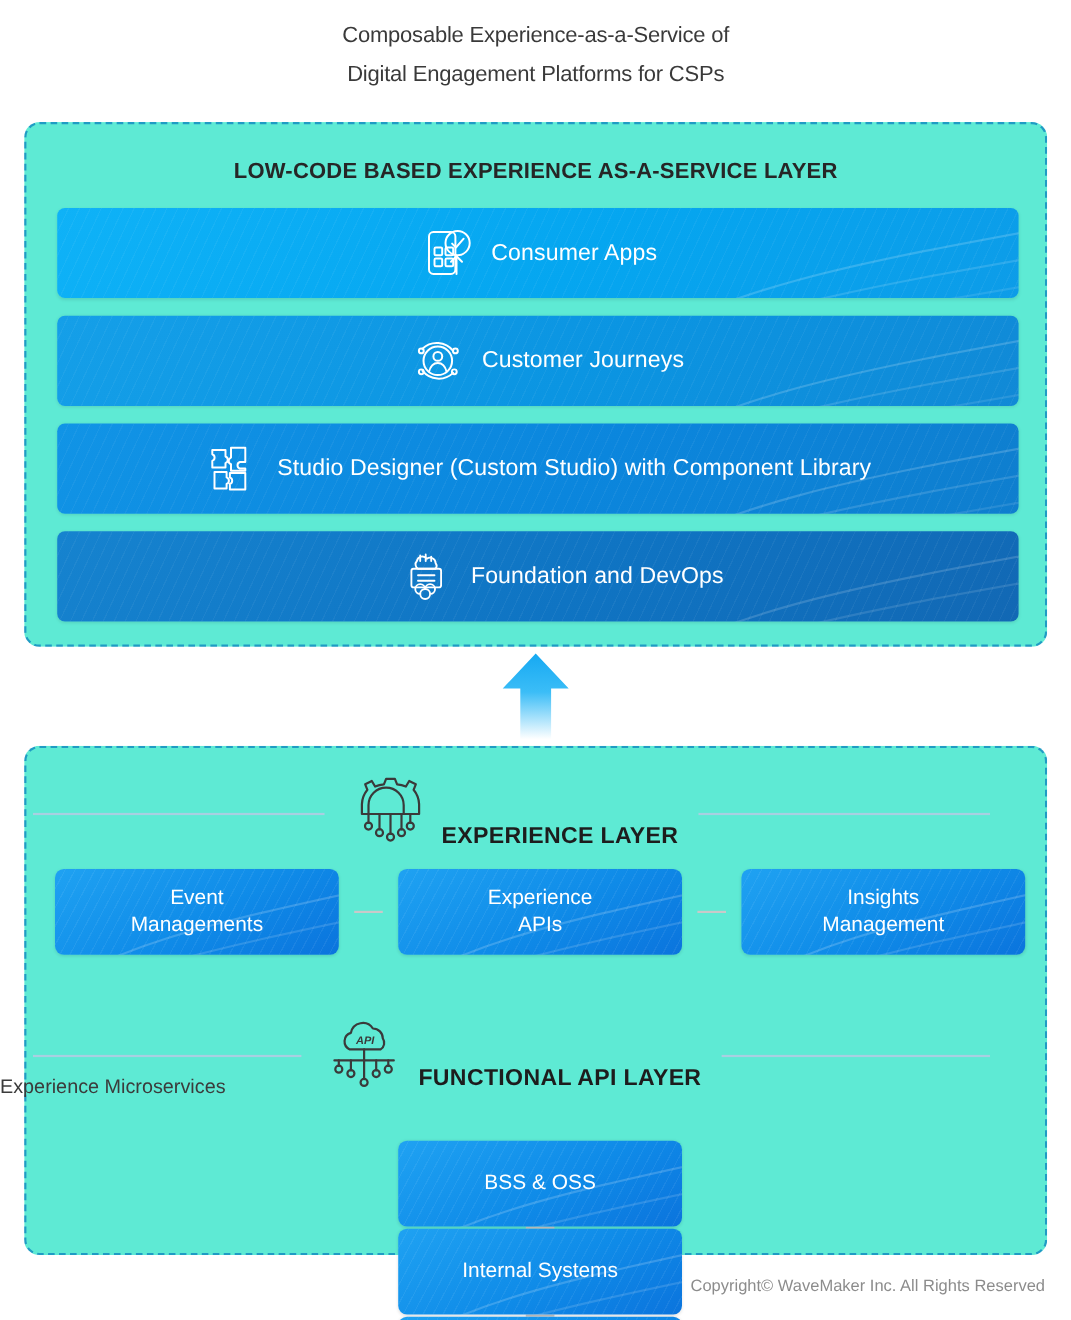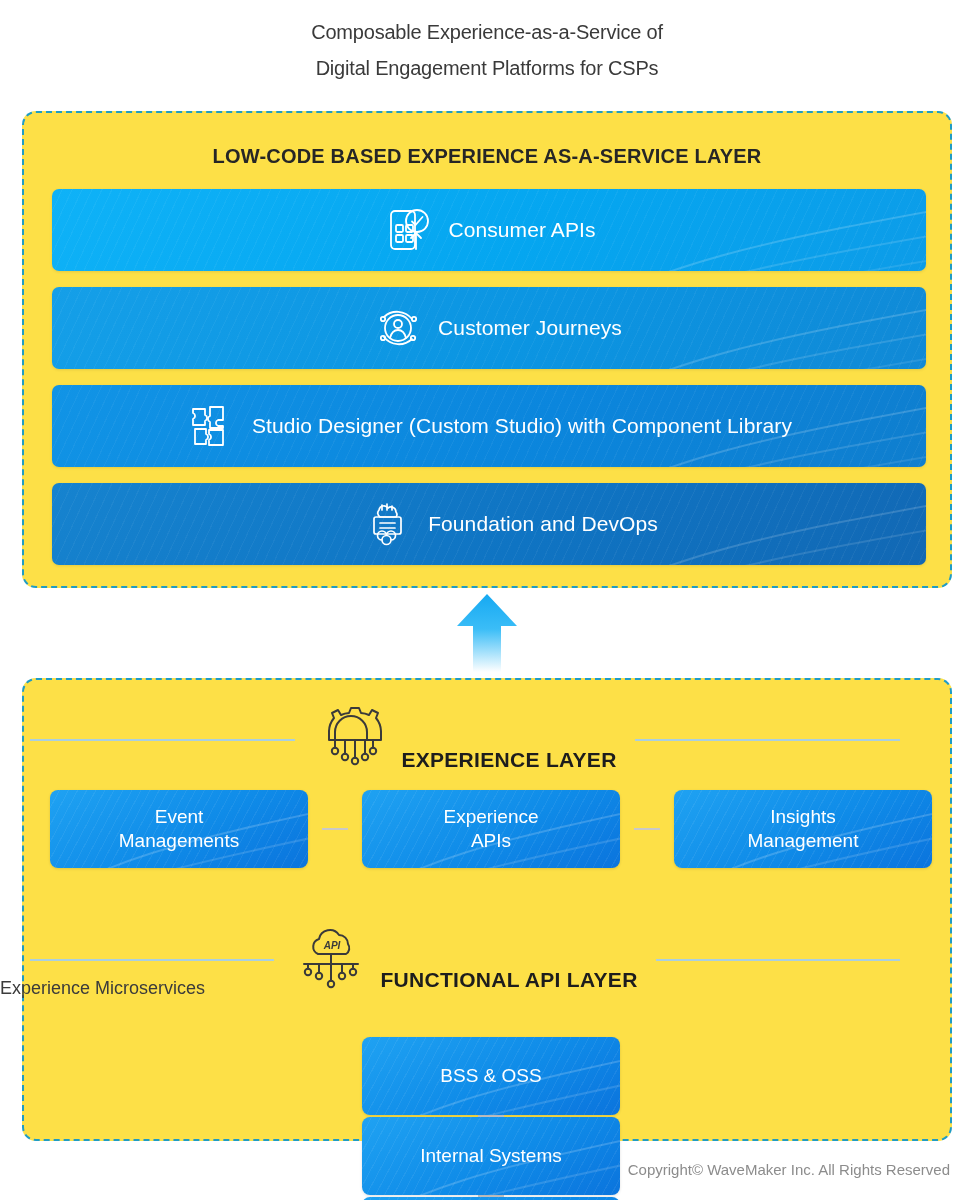--- a/index.html
+++ b/index.html
@@ -31,21 +31,21 @@
     line-height: 36px;
     font-weight: 400;
     color: #3a3a3a;
     letter-spacing: -0.2px;
   }
   .title-line { display: block; }
 
   
   .panel {
     position: absolute;
-    background: #fde047;
+    background: #5eead4;
     border: 2px dashed #1f9cc4;
     border-radius: 14px;
   }
   .panel-top {
     left: 22px;
     top: 111px;
     width: 930px;
     height: 477px;
   }
   .panel-bottom {
@@ -299,21 +299,21 @@
               <rect x="13" y="20" width="7" height="7" rx="1.2"></rect>
               <rect x="23" y="20" width="7" height="7" rx="1.2"></rect>
               <rect x="13" y="30" width="7" height="7" rx="1.2"></rect>
               <rect x="23" y="30" width="7" height="7" rx="1.2"></rect>
               <circle cx="34" cy="16" r="11" fill="none"></circle>
               <path d="M29 16.5 l3.5 3.5 l7 -8"></path>
               <path d="M33 28 v16"></path>
               <path d="M28 33 l5 -5 l5 5"></path>
             </svg>
           </span>
-          <span class="bar-label">Consumer APIs</span>
+          <span class="bar-label">Consumer Apps</span>
         </div>
       </div>
 
       <div class="bar bar-2">
         <div class="bar-texture"></div>
         <svg class="bar-swoosh" viewBox="0 0 400 200">
           <path d="M-20 190 C 90 120, 200 100, 420 60" fill="none" stroke="#ffffff" stroke-width="2" opacity="0.5"></path>
           <path d="M-20 200 C 100 140, 220 120, 420 85" fill="none" stroke="#ffffff" stroke-width="2" opacity="0.4"></path>
           <path d="M10 200 C 120 160, 240 140, 420 110" fill="none" stroke="#ffffff" stroke-width="2" opacity="0.3"></path>
         </svg>

